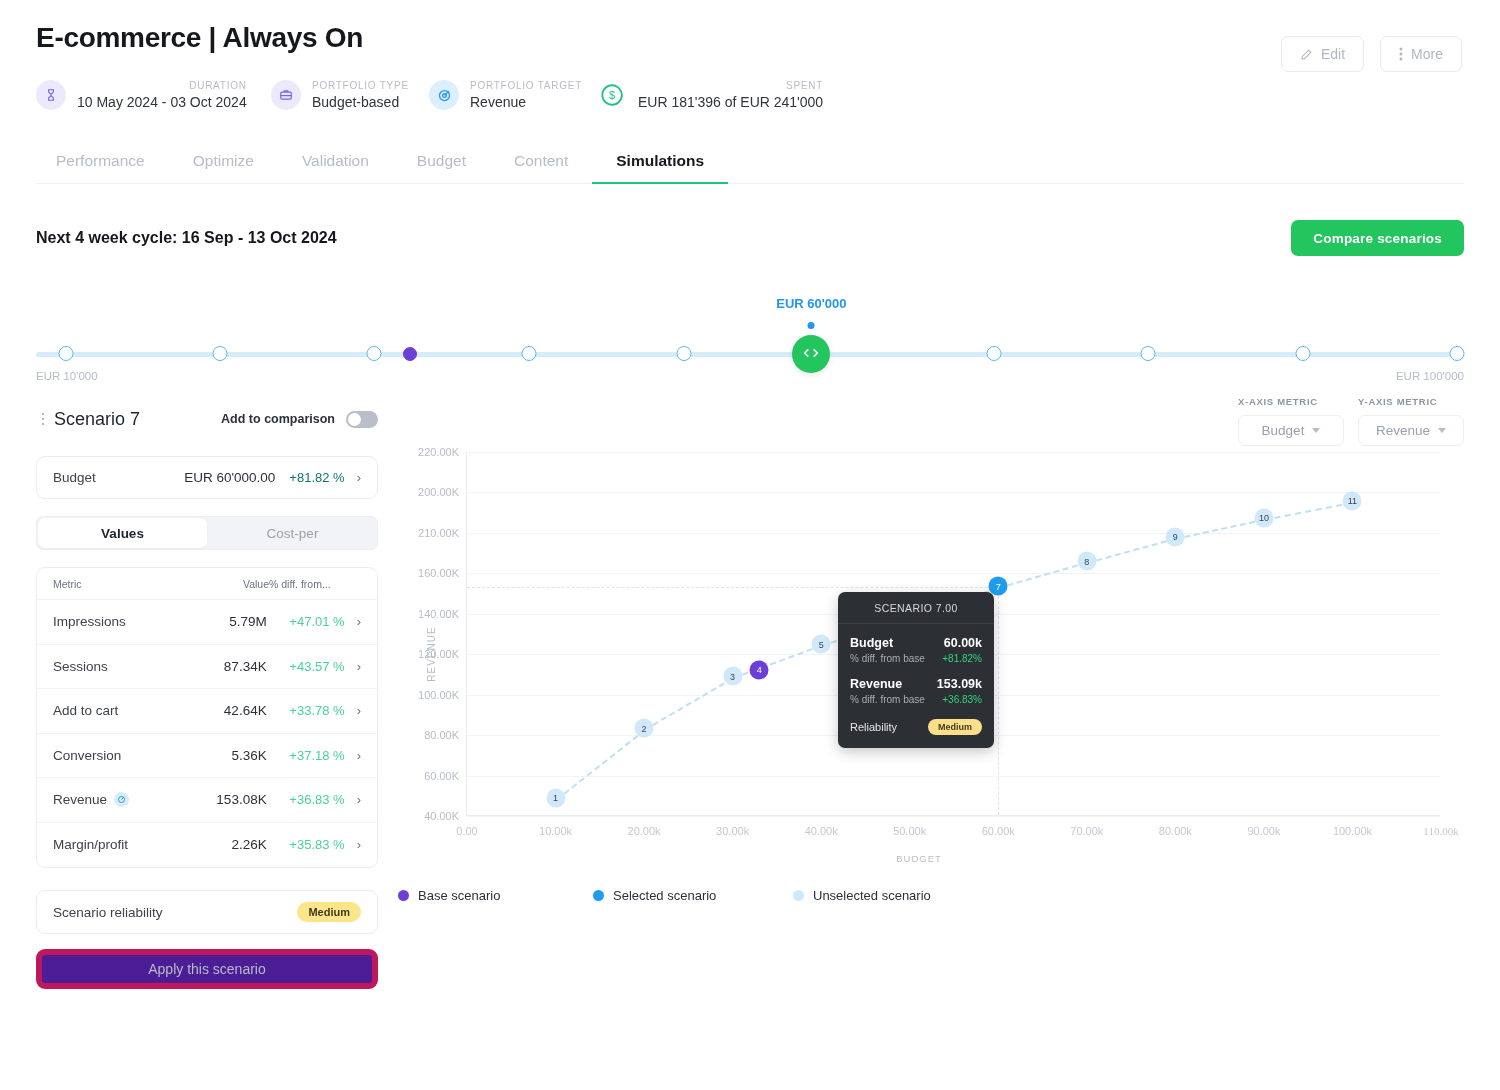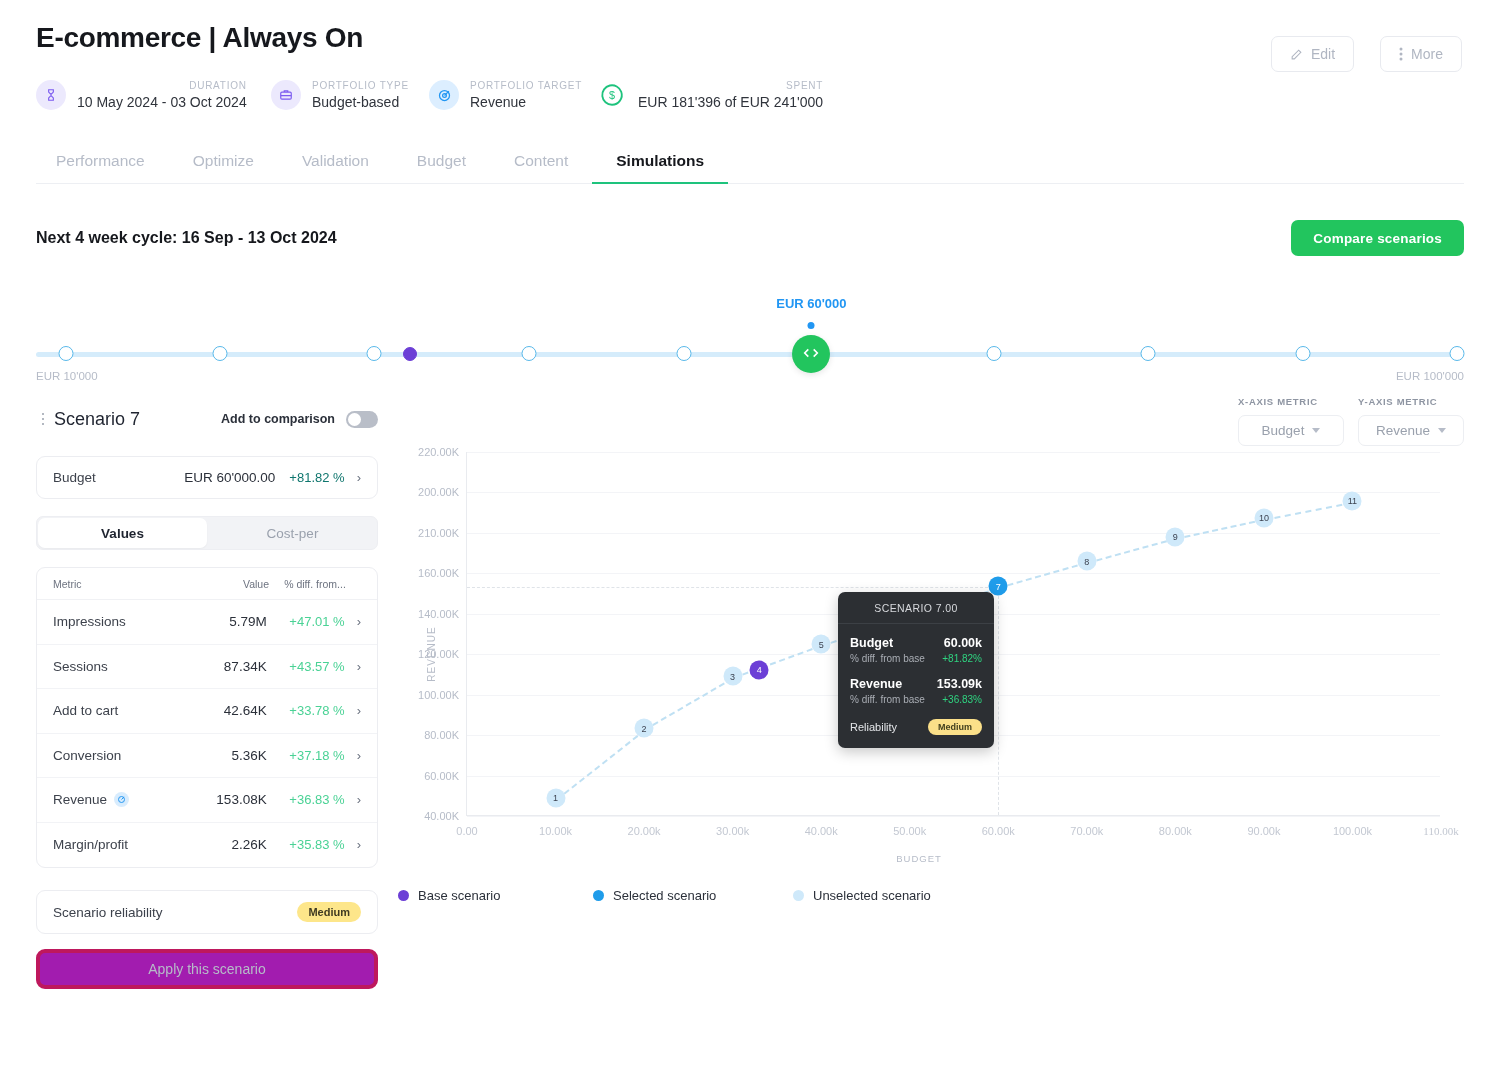--- a/index.html
+++ b/index.html
@@ -15,21 +15,21 @@
   
   .page-header { padding: 22px 36px 0 36px; position: relative; }
   .portfolio-title {
     font-size: 28px; font-weight: 700; letter-spacing: -0.3px;
     color: #16181d;
   }
   .portfolio-subtitle {
     font-size: 14.5px; color: #a6adba; margin-top: 10px; font-weight: 400;
   }
   .header-actions {
-    position: absolute; top: 36px; right: 38px; display: flex; gap: 26px;
+    position: absolute; top: 36px; right: 38px; display: flex; gap: 16px;
   }
   .hdr-btn {
     display: flex; align-items: center; gap: 8px;
     height: 36px; padding: 0 18px;
     border: 1px solid #e8eaef; border-radius: 7px;
     background: #fff; color: #b0b6c2; font-size: 14px;
     cursor: pointer; font-family: inherit;
   }
   .hdr-btn svg { display:block; }
 
@@ -169,21 +169,21 @@
     border-radius: 7px; margin: 1px; box-shadow: 0 1px 2px rgba(0,0,0,.04);
   }
 
   .metrics-card { margin-top: 17px; overflow: hidden; }
   .metrics-head {
     display: flex; align-items: center; height: 32px; padding: 0 16px;
     border-bottom: 1px solid #f0f1f4;
   }
   .mh-metric { font-size: 10.5px; color: #6d7380; font-weight: 400; }
   .mh-value { margin-left: auto; font-size: 10.5px; color: #6d7380; }
-  .mh-diff { width: 92px; text-align: center; font-size: 10.5px; color: #6d7380; }
+  .mh-diff { width: 92px; text-align: left; font-size: 10.5px; color: #6d7380; }
   .metric-row {
     display: flex; align-items: center; height: 44.5px; padding: 0 16px;
     border-bottom: 1px solid #f2f3f6; cursor: pointer;
   }
   .metric-row:last-child { border-bottom: none; }
   .m-name { font-size: 13.5px; color: #3d424c; display: flex; align-items: center; gap: 7px; }
   .m-val { margin-left: auto; font-size: 13.5px; color: #2b303a; }
   .m-diff {
     width: 78px; text-align: right; font-size: 13px; color: #4ad295;
   }
@@ -196,21 +196,21 @@
     margin-top: 22px; display: flex; align-items: center;
     padding: 0 16px; height: 44px;
   }
   .rel-label { font-size: 13.5px; color: #3d424c; }
   .pill {
     margin-left: auto; background: #fde68a; color: #3f3a22;
     font-size: 11px; font-weight: 700; padding: 4px 11px; border-radius: 11px;
   }
   .apply-btn {
     margin-top: 15px; width: 100%; height: 40px;
-    border: 4px solid #be185d; border-radius: 9px; background: #a21caf;
+    border: 6px solid #be185d; border-radius: 9px; background: #4c1d95;
     color: #b6bcc8; font-size: 14px; cursor: pointer; font-family: inherit;
   }
 
   
   .right-panel { flex: 1; position: relative; padding-left: 20px; }
   .axis-selectors {
     position: absolute; right: 0; top: 0; display: flex; gap: 14px;
   }
   .axis-sel-group { width: 106px; }
   .axis-sel-label {

